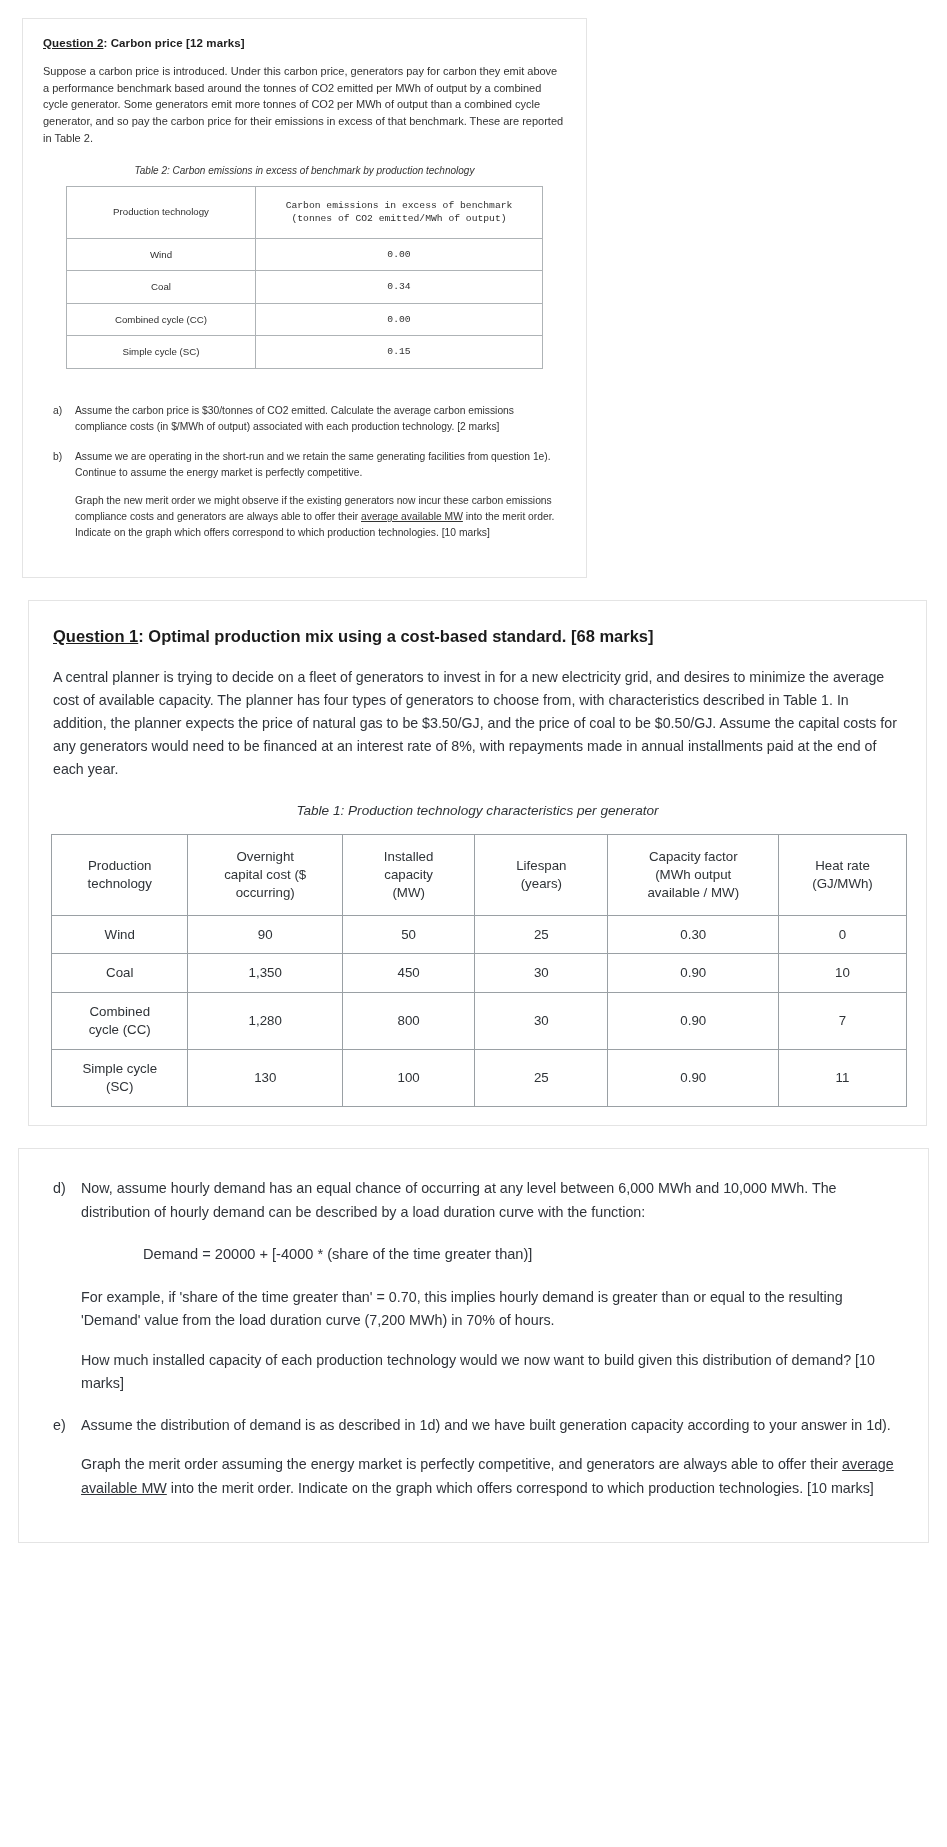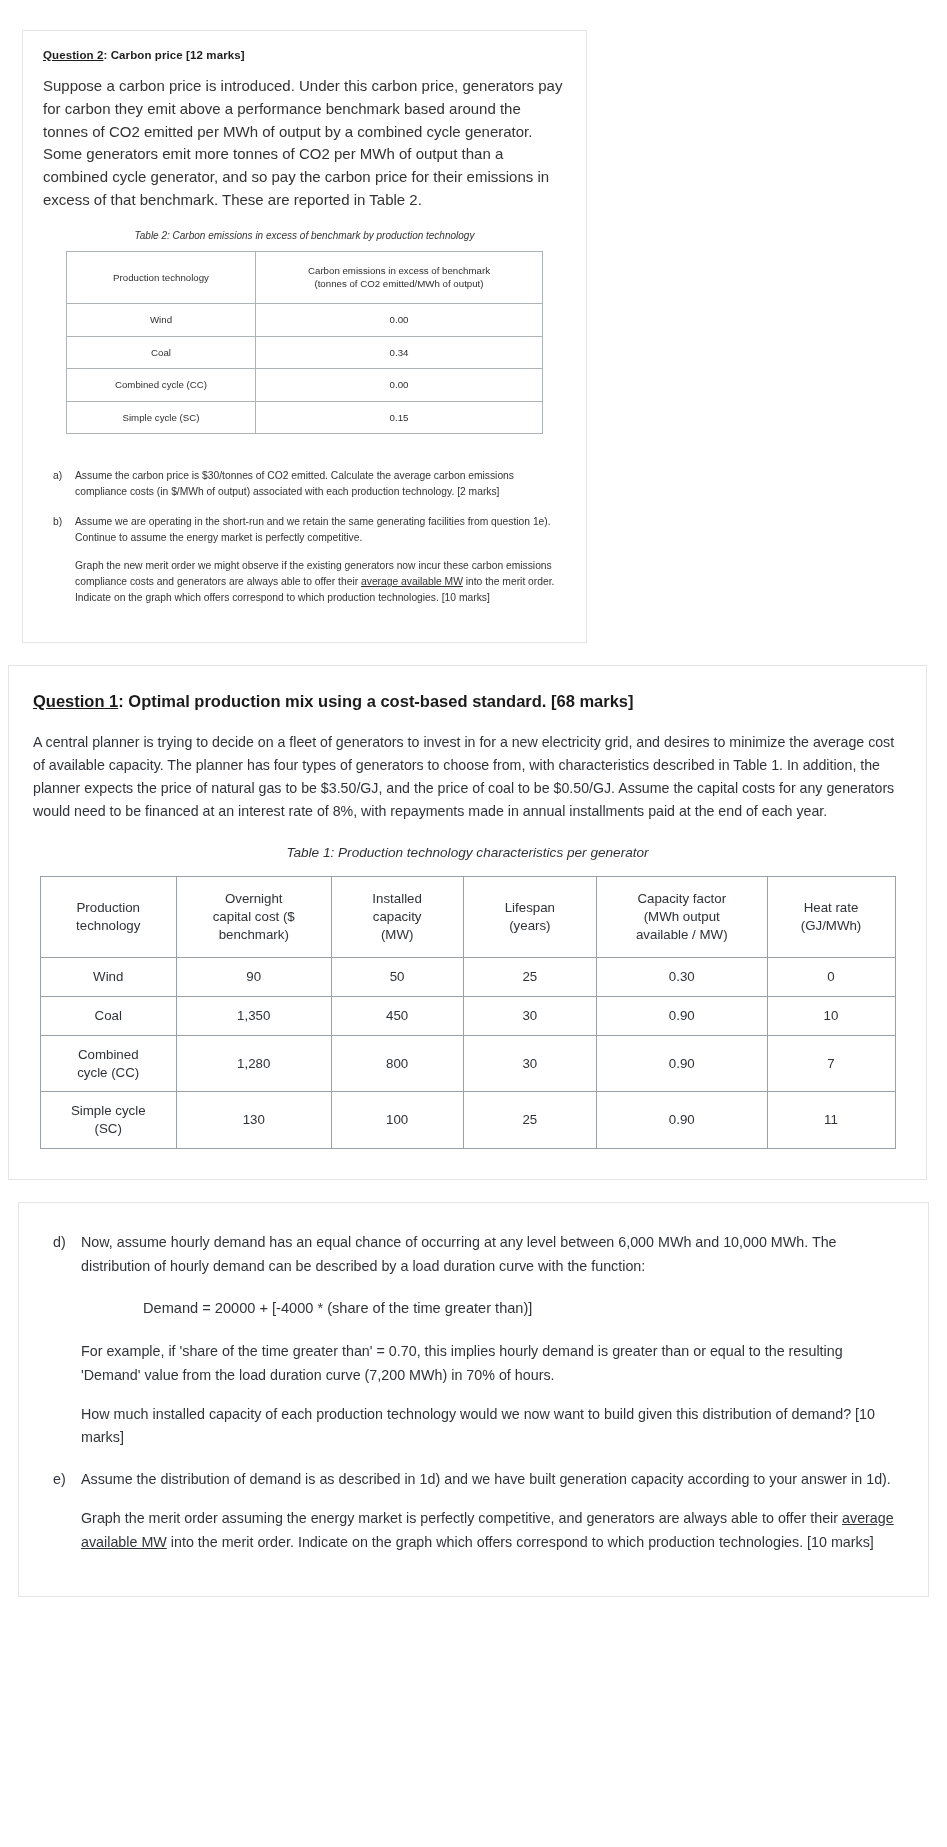--- a/index.html
+++ b/index.html
@@ -23,46 +23,46 @@
     position: relative;
   }
 
   
   .panel {
     background: #ffffff;
     border: 1px solid #e2e2e2;
     box-sizing: border-box;
   }
   .panel-q2 {
-    margin: 30px 360px 0 22px;
+    margin: 18px 360px 0 22px;
     padding: 14px 20px 22px 20px;
     border: 1px solid #e4e4e4;
   }
   .panel-q1 {
-    margin: 22px 20px 0 8px;
-    padding: 18px 22px 30px 22px;
+    margin: 22px 20px 0 28px;
+    padding: 18px 22px 18px 22px;
     border: 1px solid #e4e4e4;
   }
   .panel-de {
     margin: 22px 18px 18px 18px;
     padding: 16px 22px 24px 22px;
     border: 1px solid #e4e4e4;
   }
 
   
   .q2-heading {
     font-size: 11.5px;
     font-weight: bold;
     color: #1d1d1d;
     margin: 4px 0 14px 0;
     letter-spacing: .1px;
   }
   .q2-heading .ul { text-decoration: underline; }
   .q2-para {
-    font-size: 15px;
+    font-size: 11px;
     line-height: 1.52;
     color: #333333;
     margin: 0 0 12px 0;
     text-align: left;
   }
   .q2-caption {
     font-size: 10px;
     font-style: italic;
     color: #333333;
     text-align: center;
@@ -79,21 +79,21 @@
   table.t2 td {
     border: 1px solid #aeb3b6;
     font-size: 9.7px;
     color: #2f2f2f;
     text-align: center;
     vertical-align: middle;
     padding: 9px 4px;
     line-height: 1.4;
   }
   table.t2 td.c1 { width: 172px; }
-  table.t2 td.c2 { width: 270px; }
+  table.t2 td.c2 { width: 270px; font-family: Liberation Mono, monospace; }
   table.t2 tr.hdr td { padding: 12px 8px; }
 
   .q2-list {
     margin: 34px 0 0 0;
     padding: 0;
     list-style: none;
   }
   .q2-list li {
     position: relative;
     padding-left: 32px;
@@ -263,21 +263,21 @@
       </colgroup>
       <tbody>
         <tr class="hdr">
           <td>
             <span>Production</span><br>
             <span>technology</span>
           </td>
           <td>
             <span>Overnight</span><br>
             <span>capital cost ($</span><br>
-            <span>benchmark)</span>
+            <span>occurring)</span>
           </td>
           <td>
             <span>Installed</span><br>
             <span>capacity</span><br>
             <span>(MW)</span>
           </td>
           <td>
             <span>Lifespan</span><br>
             <span>(years)</span>
           </td>

